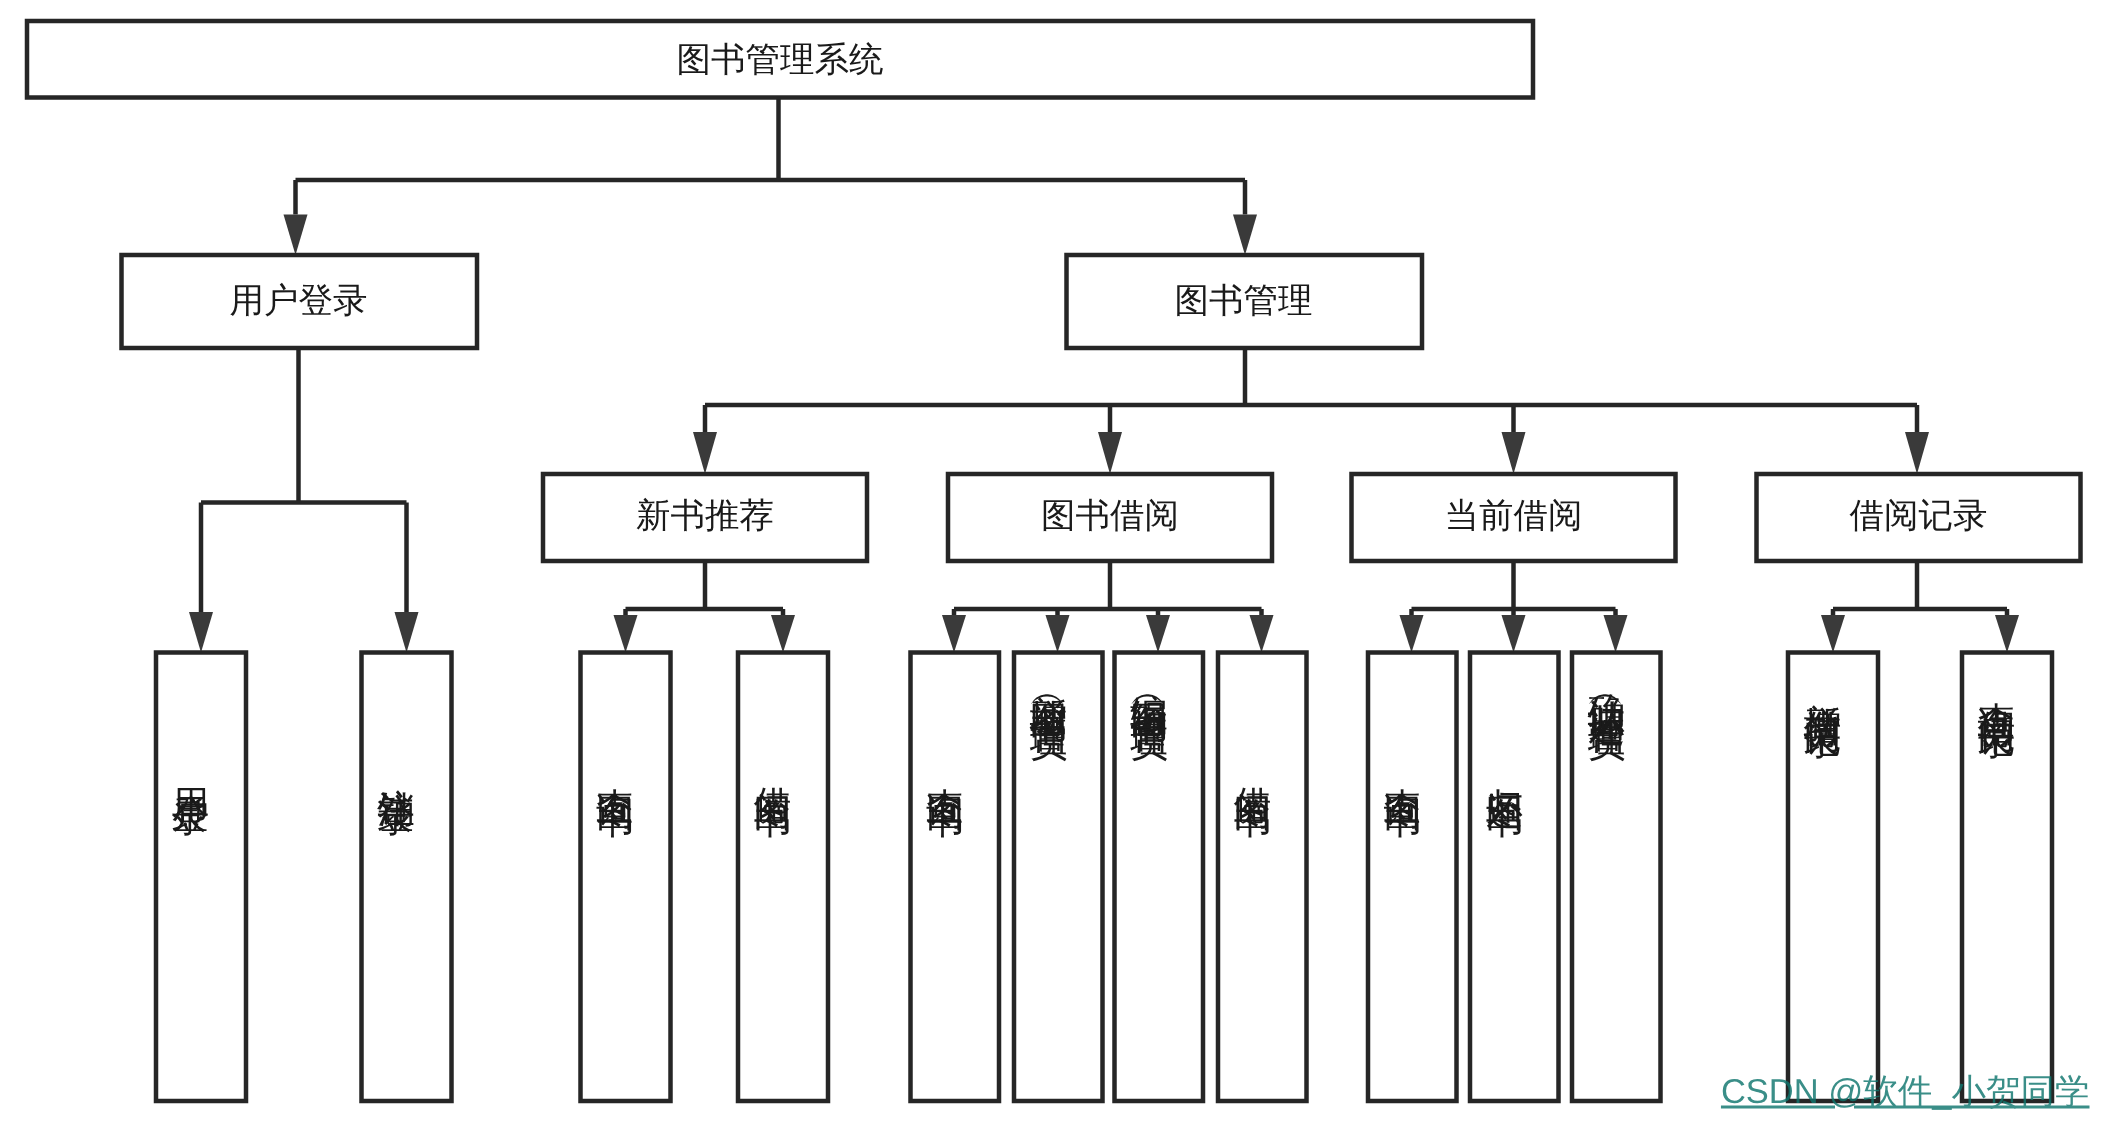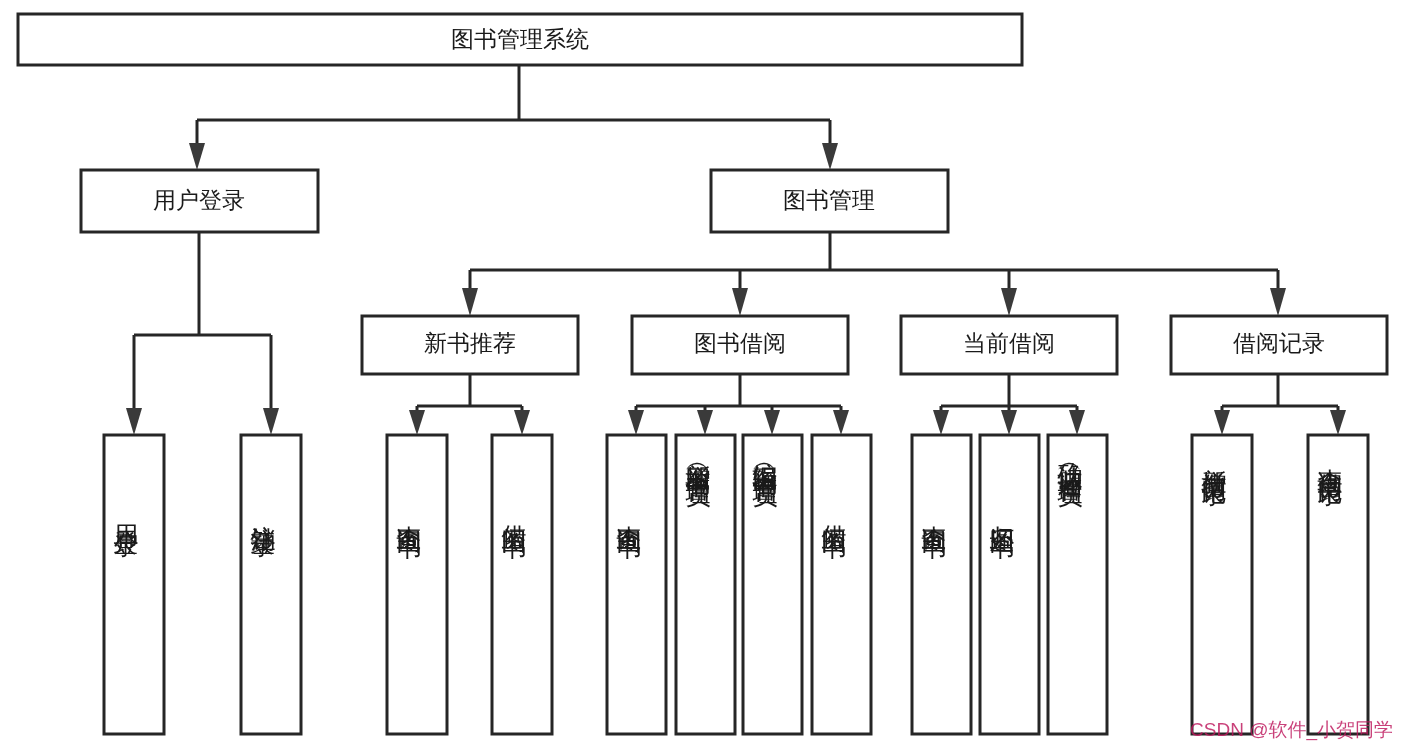--- a/index.html
+++ b/index.html
@@ -59,24 +59,25 @@
     color: #1a1a1a;
     letter-spacing: 3px;
     white-space: nowrap;
     pointer-events: none;
   }
   .watermark {
     position: absolute;
     right: 12px;
     bottom: 4px;
     font-family: "Liberation Sans", "DejaVu Sans", sans-serif;
-    font-size: 19px;
-    color: #be185d;
+    font-size: 23px;
+    color: #0f766e;
     opacity: 0.82;
     white-space: nowrap;
+    text-decoration: underline;
   }
 </style>
 </head>
 <body>
 
 <div id="diagram-root">
 
   <svg id="flow" viewBox="0 0 1405 747">
 
     <g>

